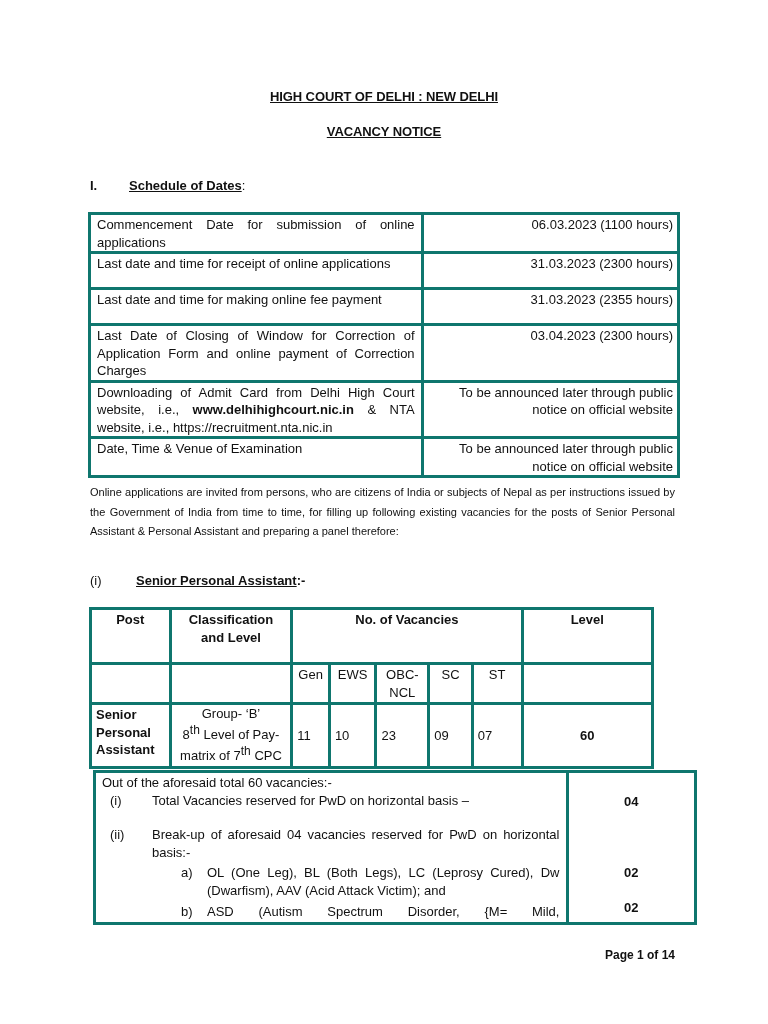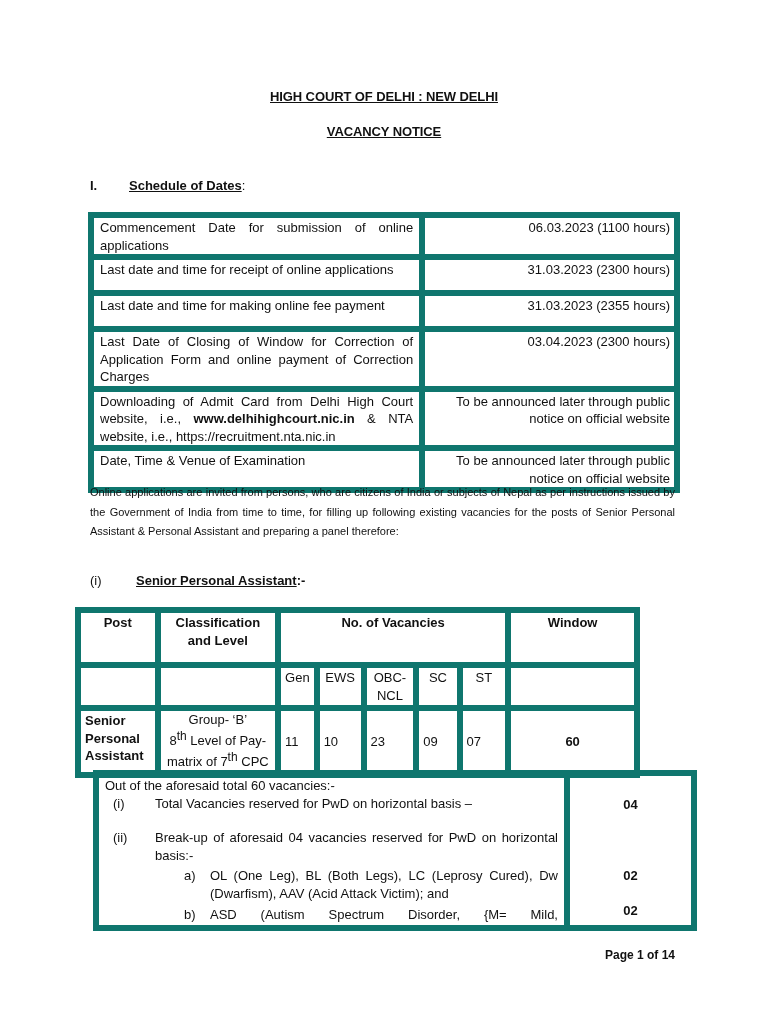--- a/index.html
+++ b/index.html
@@ -20,42 +20,42 @@
     #t2 { top: 124px; }
     #t3 { top: 142px; }
 
     .section-head {
       position: absolute; left: 90px; top: 178px; font-weight: bold; font-size: 13px;
     }
     .section-head .num { display: inline-block; width: 39px; }
     .section-head .lbl { text-decoration: underline; }
 
     table { border-collapse: collapse; position: absolute; }
-    td { border: 6px solid #0f766e; vertical-align: top; font-size: 13px; line-height: 17.5px; }
+    td { border: 3px solid #0f766e; vertical-align: top; font-size: 13px; line-height: 17.5px; }
 
     #schedule { left: 88px; top: 212px; width: 592px; }
     #schedule td.l { width: 334px; padding: 1px 6px 0 6px; text-align: justify; }
     #schedule td.r { width: 258px; padding: 1px 4px 0 4px; text-align: right; }
     #schedule tr.h36 td { height: 36px; }
     #schedule tr.h53 td { height: 53px; }
     #schedule tr.h36b td { height: 36px; }
 
     .para {
       position: absolute; left: 90px; top: 483px; width: 585px;
       text-align: justify; line-height: 19.5px; font-size: 11px;
     }
 
     .sub-head {
       position: absolute; left: 90px; top: 573px; font-size: 13px;
     }
     .sub-head .num { display: inline-block; width: 46px; }
     .sub-head .lbl { font-weight: bold; text-decoration: underline; }
     .sub-head .suf { font-weight: bold; }
 
-    #vac { left: 75px; top: 607px; width: 565px; }
+    #vac { left: 89px; top: 607px; width: 565px; }
     #vac td { padding: 1px 4px; }
     #vac .c-post { width: 82px; }
     #vac .c-class { width: 128px; }
     #vac .c-gen { width: 38px; }
     #vac .c-ews { width: 48px; }
     #vac .c-obc { width: 55px; }
     #vac .c-sc { width: 47px; }
     #vac .c-st { width: 55px; }
     #vac .c-tot { width: 151px; }
     .ctr { text-align: center; }
@@ -124,21 +124,21 @@
   <div class="sub-head">
     <span class="num">(i)</span><span class="lbl">Senior Personal Assistant</span><span class="suf">:-</span>
   </div>
 
   <table id="vac">
     <tbody>
         <tr style="height:55px">
       <td class="c-post ctr bold">Post</td>
       <td class="c-class ctr bold">Classification and Level</td>
       <td colspan="5" class="ctr bold">No. of Vacancies</td>
-      <td class="c-tot ctr bold">Window</td>
+      <td class="c-tot ctr bold">Level</td>
     </tr>
     <tr style="height:37px">
       <td class="c-post"></td>
       <td class="c-class"></td>
       <td class="c-gen ctr">Gen</td>
       <td class="c-ews ctr">EWS</td>
       <td class="c-obc ctr">OBC-NCL</td>
       <td class="c-sc ctr">SC</td>
       <td class="c-st ctr">ST</td>
       <td class="c-tot"></td>

